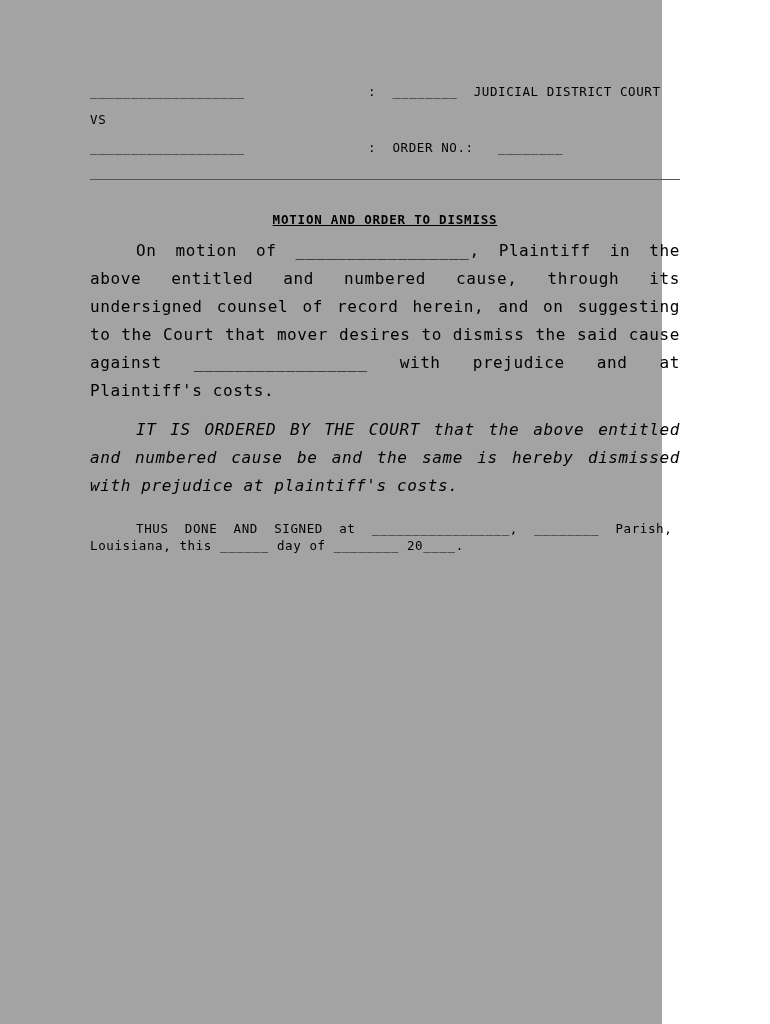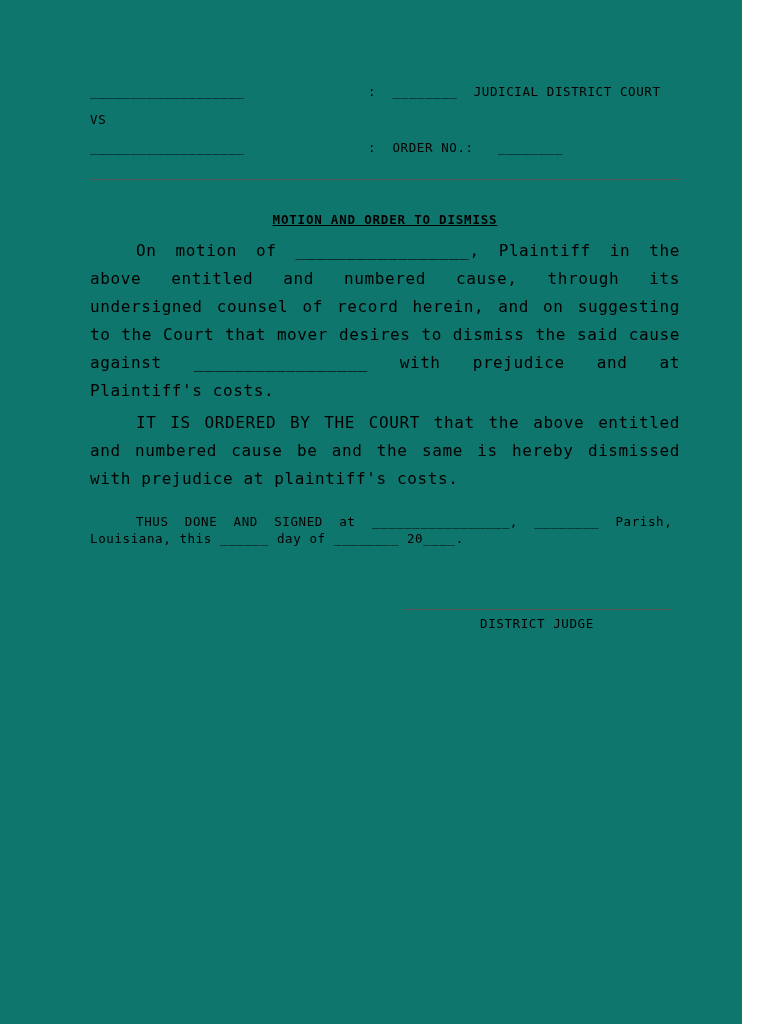--- a/index.html
+++ b/index.html
@@ -8,23 +8,23 @@
     background: #ffffff;
   }
   body {
     width: 770px;
     height: 1024px;
     font-family: "DejaVu Sans Mono", monospace;
     color: #000000;
   }
   .page {
     position: relative;
-    width: 742px;
+    width: 662px;
     height: 1024px;
-    background: #0f766e;
+    background: #a3a3a3;
   }
   .doc {
     position: absolute;
     left: 90px;
     top: 78px;
     width: 590px;
   }
 
   
   .caption-row {
@@ -65,21 +65,22 @@
   .para {
     font-size: 16px;
     line-height: 28px;
     letter-spacing: 0.6px;
     text-align: justify;
     text-justify: inter-word;
     margin: 0 0 0 0;
     text-indent: 46px;
   }
   .para + .para {
-    margin-top: 4px;
+    margin-top: 11px;
+    font-style: italic;
   }
   .para-tight {
     font-size: 12.5px;
     line-height: 17px;
     letter-spacing: 0.6px;
     text-indent: 46px;
     white-space: pre-wrap;
     margin-top: 20px;
   }
 
@@ -143,20 +144,16 @@
 
     <div class="rule"></div>
 
     <div class="title">MOTION AND ORDER TO DISMISS</div>
 
     <p class="para">On motion of _________________, Plaintiff in the above entitled and numbered cause, through its undersigned counsel of record herein, and on suggesting to the Court that mover desires to dismiss the said cause against _________________ with prejudice and at Plaintiff's costs.</p>
     <p class="para">IT IS ORDERED BY THE COURT that the above entitled and numbered cause be and the same is hereby dismissed with prejudice at plaintiff's costs.</p>
     <p class="para-tight">THUS  DONE  AND  SIGNED  at  _________________,  ________  Parish,
 Louisiana, this ______ day of ________ 20____.</p>
 
-    <div class="sig-block">
-      <div class="sig-line"></div>
-      <div>DISTRICT JUDGE</div>
-    </div>
 
 
   </div>
 </div>
 
 </body></html>

